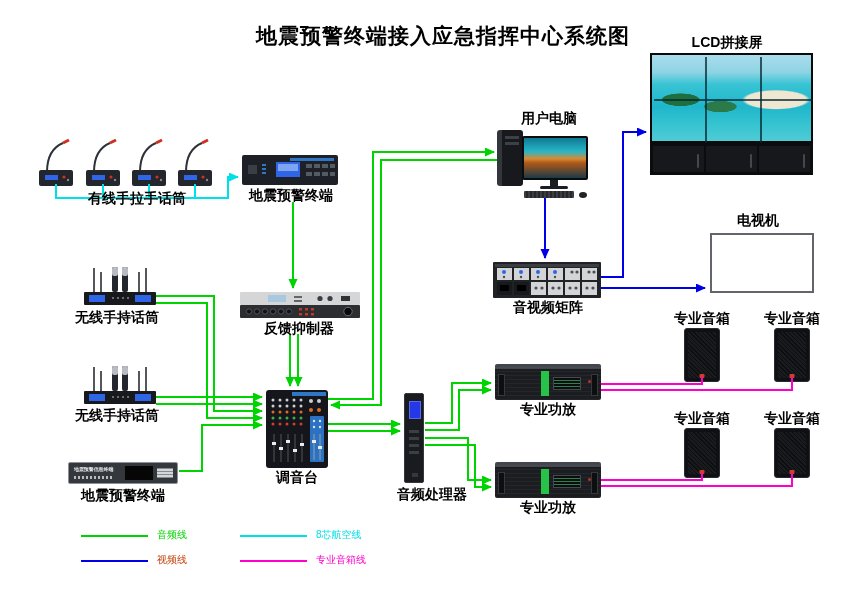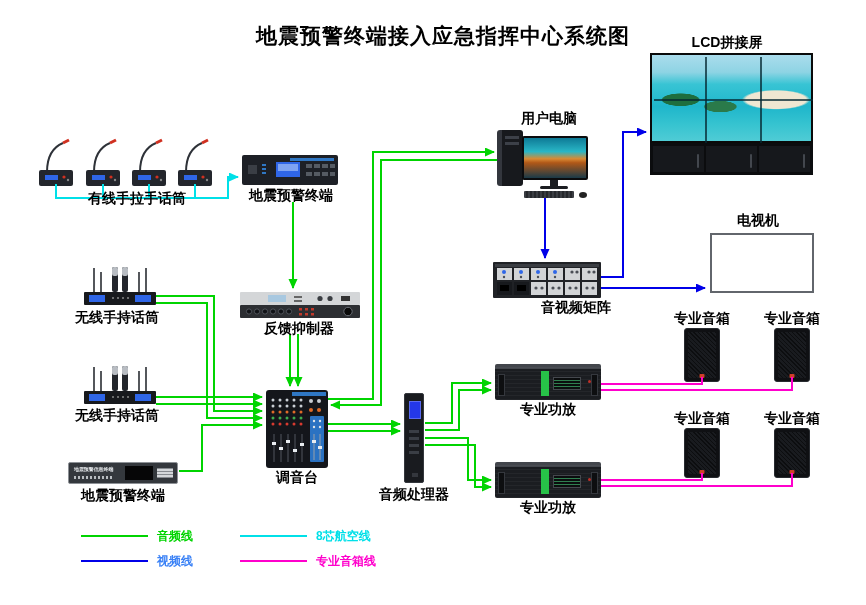--- a/index.html
+++ b/index.html
@@ -68,21 +68,21 @@
   .terminal{left:68px;top:462px;width:110px;height:22px;background:#34383d;border:1px solid #8d9196;border-radius:2px;box-sizing:border-box;}
   .terminal .ttext{position:absolute;left:5px;top:3px;font-size:6px;transform:scale(.82);transform-origin:0 0;color:#e2e5e8;white-space:nowrap;font-weight:bold;}
   .terminal .tsub{position:absolute;left:5px;bottom:4px;width:38px;height:3px;
         background:repeating-linear-gradient(90deg,#b8bcc0 0 2px,transparent 2px 4px);}
   .terminal .tscreen{position:absolute;right:24px;top:3px;width:28px;height:14px;background:#060607;}
   .terminal .ttag{position:absolute;right:4px;top:5px;width:16px;height:10px;background:#d4d7da;
         background-image:repeating-linear-gradient(0deg,#868a8f 0 1px,transparent 1px 3px);}
 
   
   .legend-line{position:absolute;height:2px;width:67px;z-index:6;}
-  .legend-text{position:absolute;font-size:12px;font-weight:bold;white-space:nowrap;z-index:6;}
+  .legend-text{position:absolute;font-size:10px;font-weight:normal;white-space:nowrap;z-index:6;}
 </style>
 </head>
 <body>
 
 <div id="canvas">
 
   <div class="title">地震预警终端接入应急指挥中心系统图</div>
 
   <div class="device" style="left:38px;top:136px">
     <svg width="36" height="52">
@@ -303,21 +303,21 @@
         <rect x="52" y="56" width="4" height="3" fill="#e8ecf0"></rect>
       </svg>
   </div>
   <div class="dev-label" style="left:297px;top:469px">调音台</div>
 
   <div class="device processor">
     <div class="pscreen"></div>
     <div class="pbtns"></div>
     <div class="pfoot"></div>
   </div>
-  <div class="dev-label" style="left:414px;top:486px">音频处理器</div>
+  <div class="dev-label" style="left:432px;top:486px">音频处理器</div>
 
   <div class="device terminal">
     <div class="ttext">地震预警信息终端</div>
     <div class="tsub"></div>
     <div class="tscreen"></div>
     <div class="ttag"></div>
   </div>
   <div class="dev-label" style="left:123px;top:487px">地震预警终端</div>
 
   <div class="device tower">
@@ -378,21 +378,21 @@
           <circle cx="49" cy="26" r="1.6"></circle>
           <circle cx="60" cy="26" r="1.6"></circle>
           <circle cx="66" cy="26" r="1.6"></circle>
           <circle cx="77" cy="26" r="1.6"></circle>
           <circle cx="83" cy="26" r="1.6"></circle>
           <circle cx="94" cy="26" r="1.6"></circle>
           <circle cx="100" cy="26" r="1.6"></circle>
         </g>
       </svg>
   </div>
-  <div class="dev-label" style="left:576px;top:299px">音视频矩阵</div>
+  <div class="dev-label" style="left:548px;top:299px">音视频矩阵</div>
 
   <div class="device lcdwall">
     <div class="lcd-screens">
       <div class="lcd-v1"></div>
       <div class="lcd-v2"></div>
       <div class="lcd-h1"></div>
     </div>
     <div class="lcd-cabinet">
       <div class="lcd-door"></div>
       <div class="lcd-door"></div>
@@ -501,19 +501,19 @@
   </svg>
 
   <div>
     <div class="legend-line" style="left: 81px; top: 535px; background: rgb(0, 212, 0);"></div>
     <div class="legend-text" style="left: 157px; top: 528px; color: rgb(0, 212, 0);">音频线</div>
 
     <div class="legend-line" style="left: 240px; top: 535px; background: rgb(0, 224, 232);"></div>
     <div class="legend-text" style="left: 316px; top: 528px; color: rgb(0, 224, 232);">8芯航空线</div>
 
     <div class="legend-line" style="left: 81px; top: 560px; background: rgb(0, 0, 232);"></div>
-    <div class="legend-text" style="left: 157px; top: 553px; color: #3b82f6;">视频线</div>
+    <div class="legend-text" style="left: 157px; top: 553px; color: #c2410c;">视频线</div>
 
     <div class="legend-line" style="left: 240px; top: 560px; background: rgb(255, 0, 204);"></div>
     <div class="legend-text" style="left: 316px; top: 553px; color: rgb(255, 0, 204);">专业音箱线</div>
   </div>
 
 </div>
 
 </body></html>

